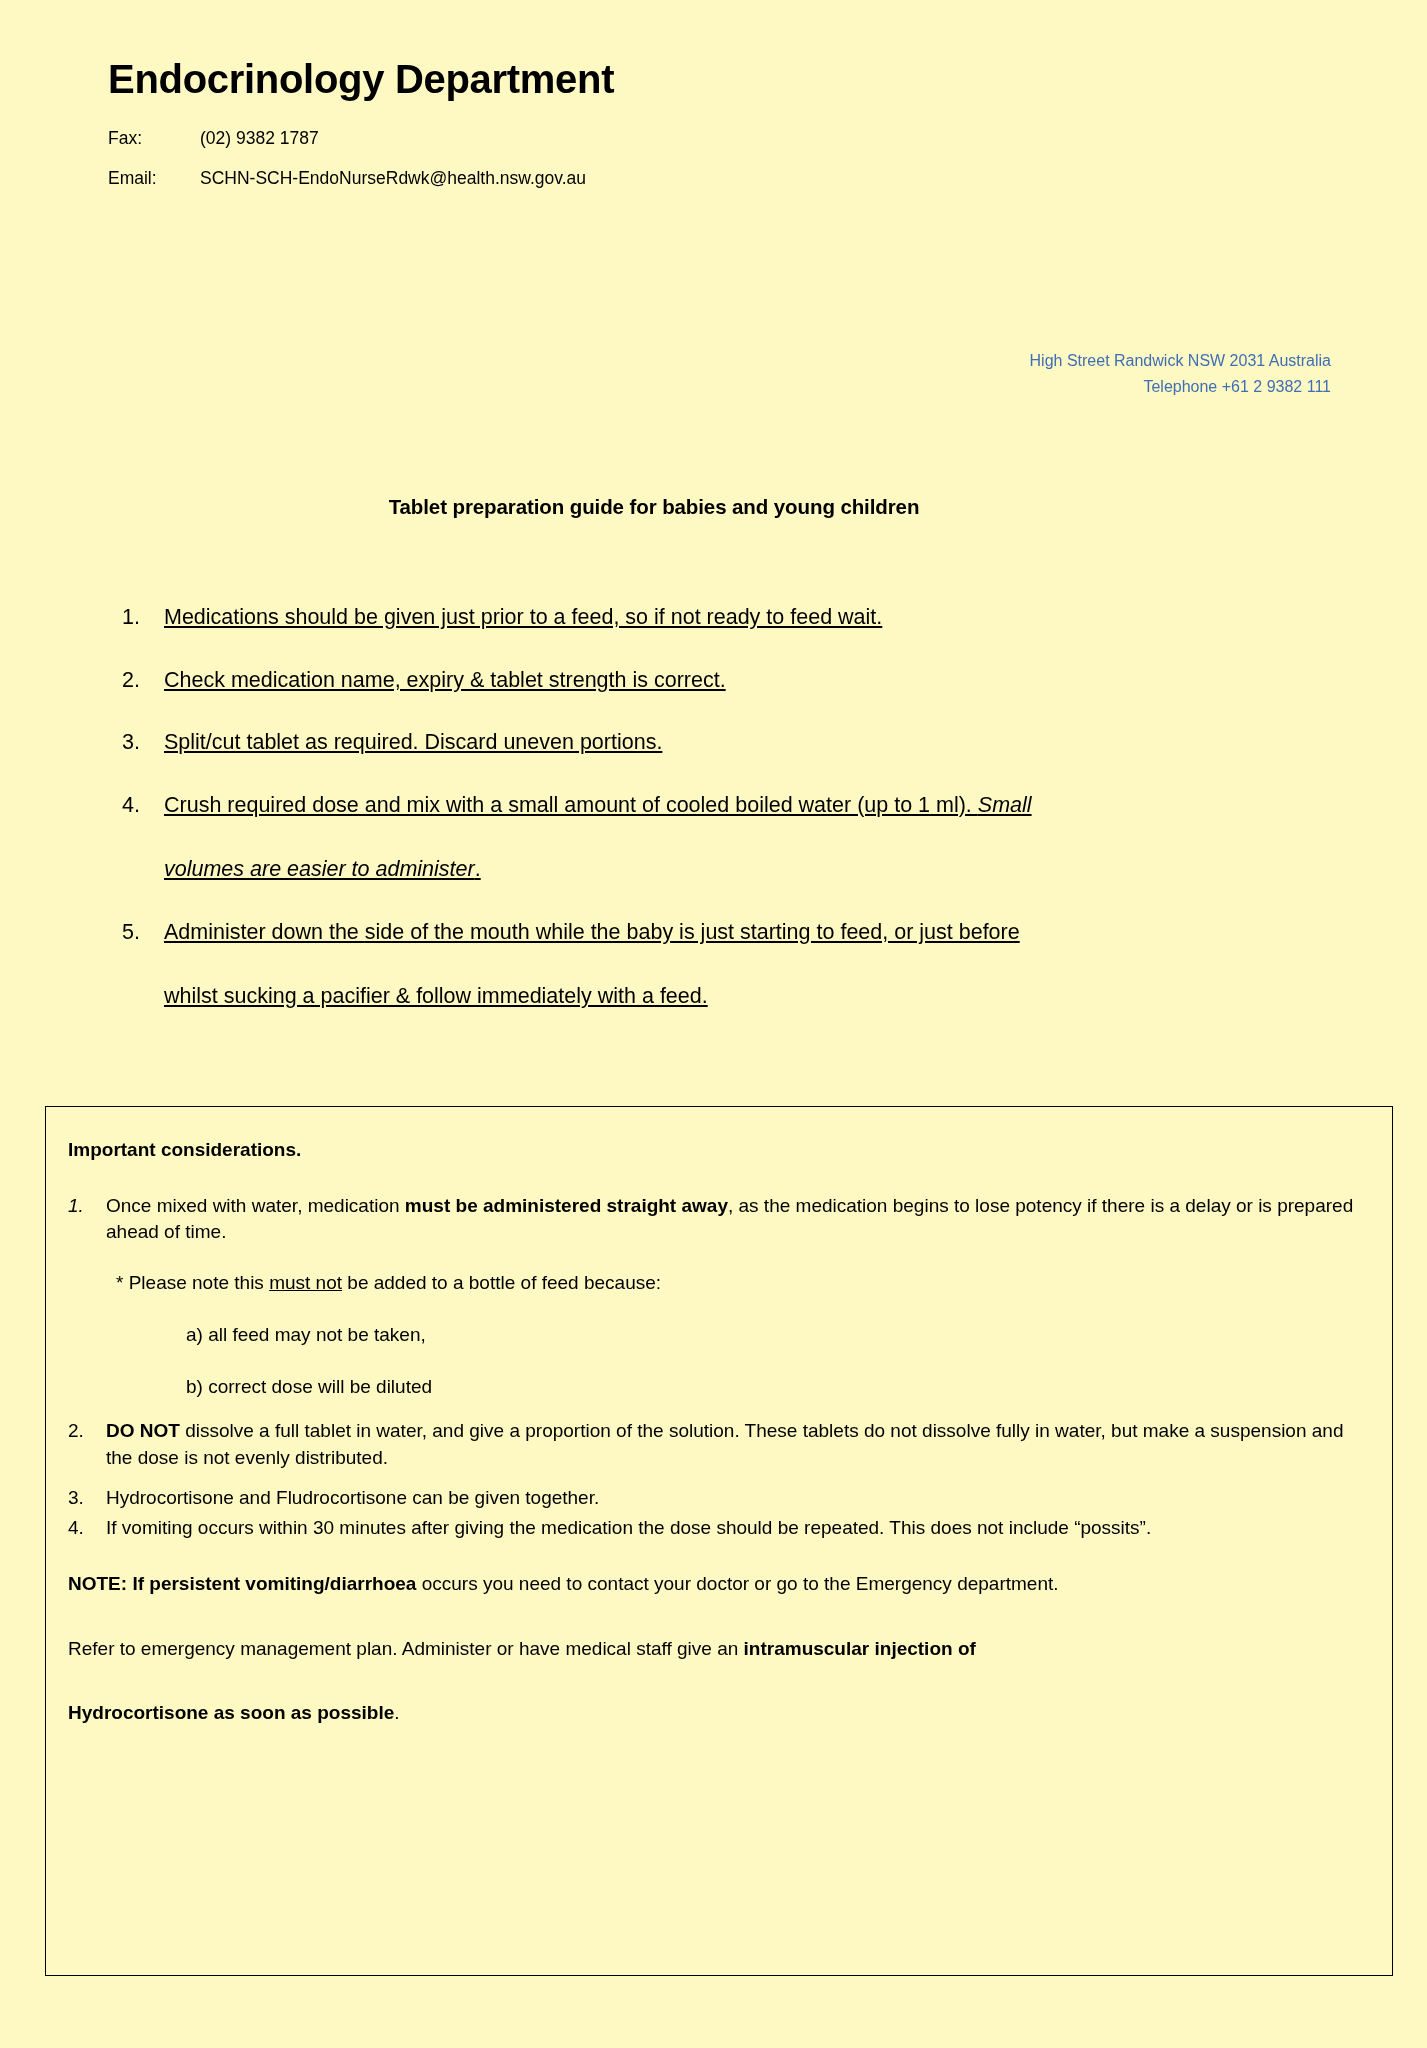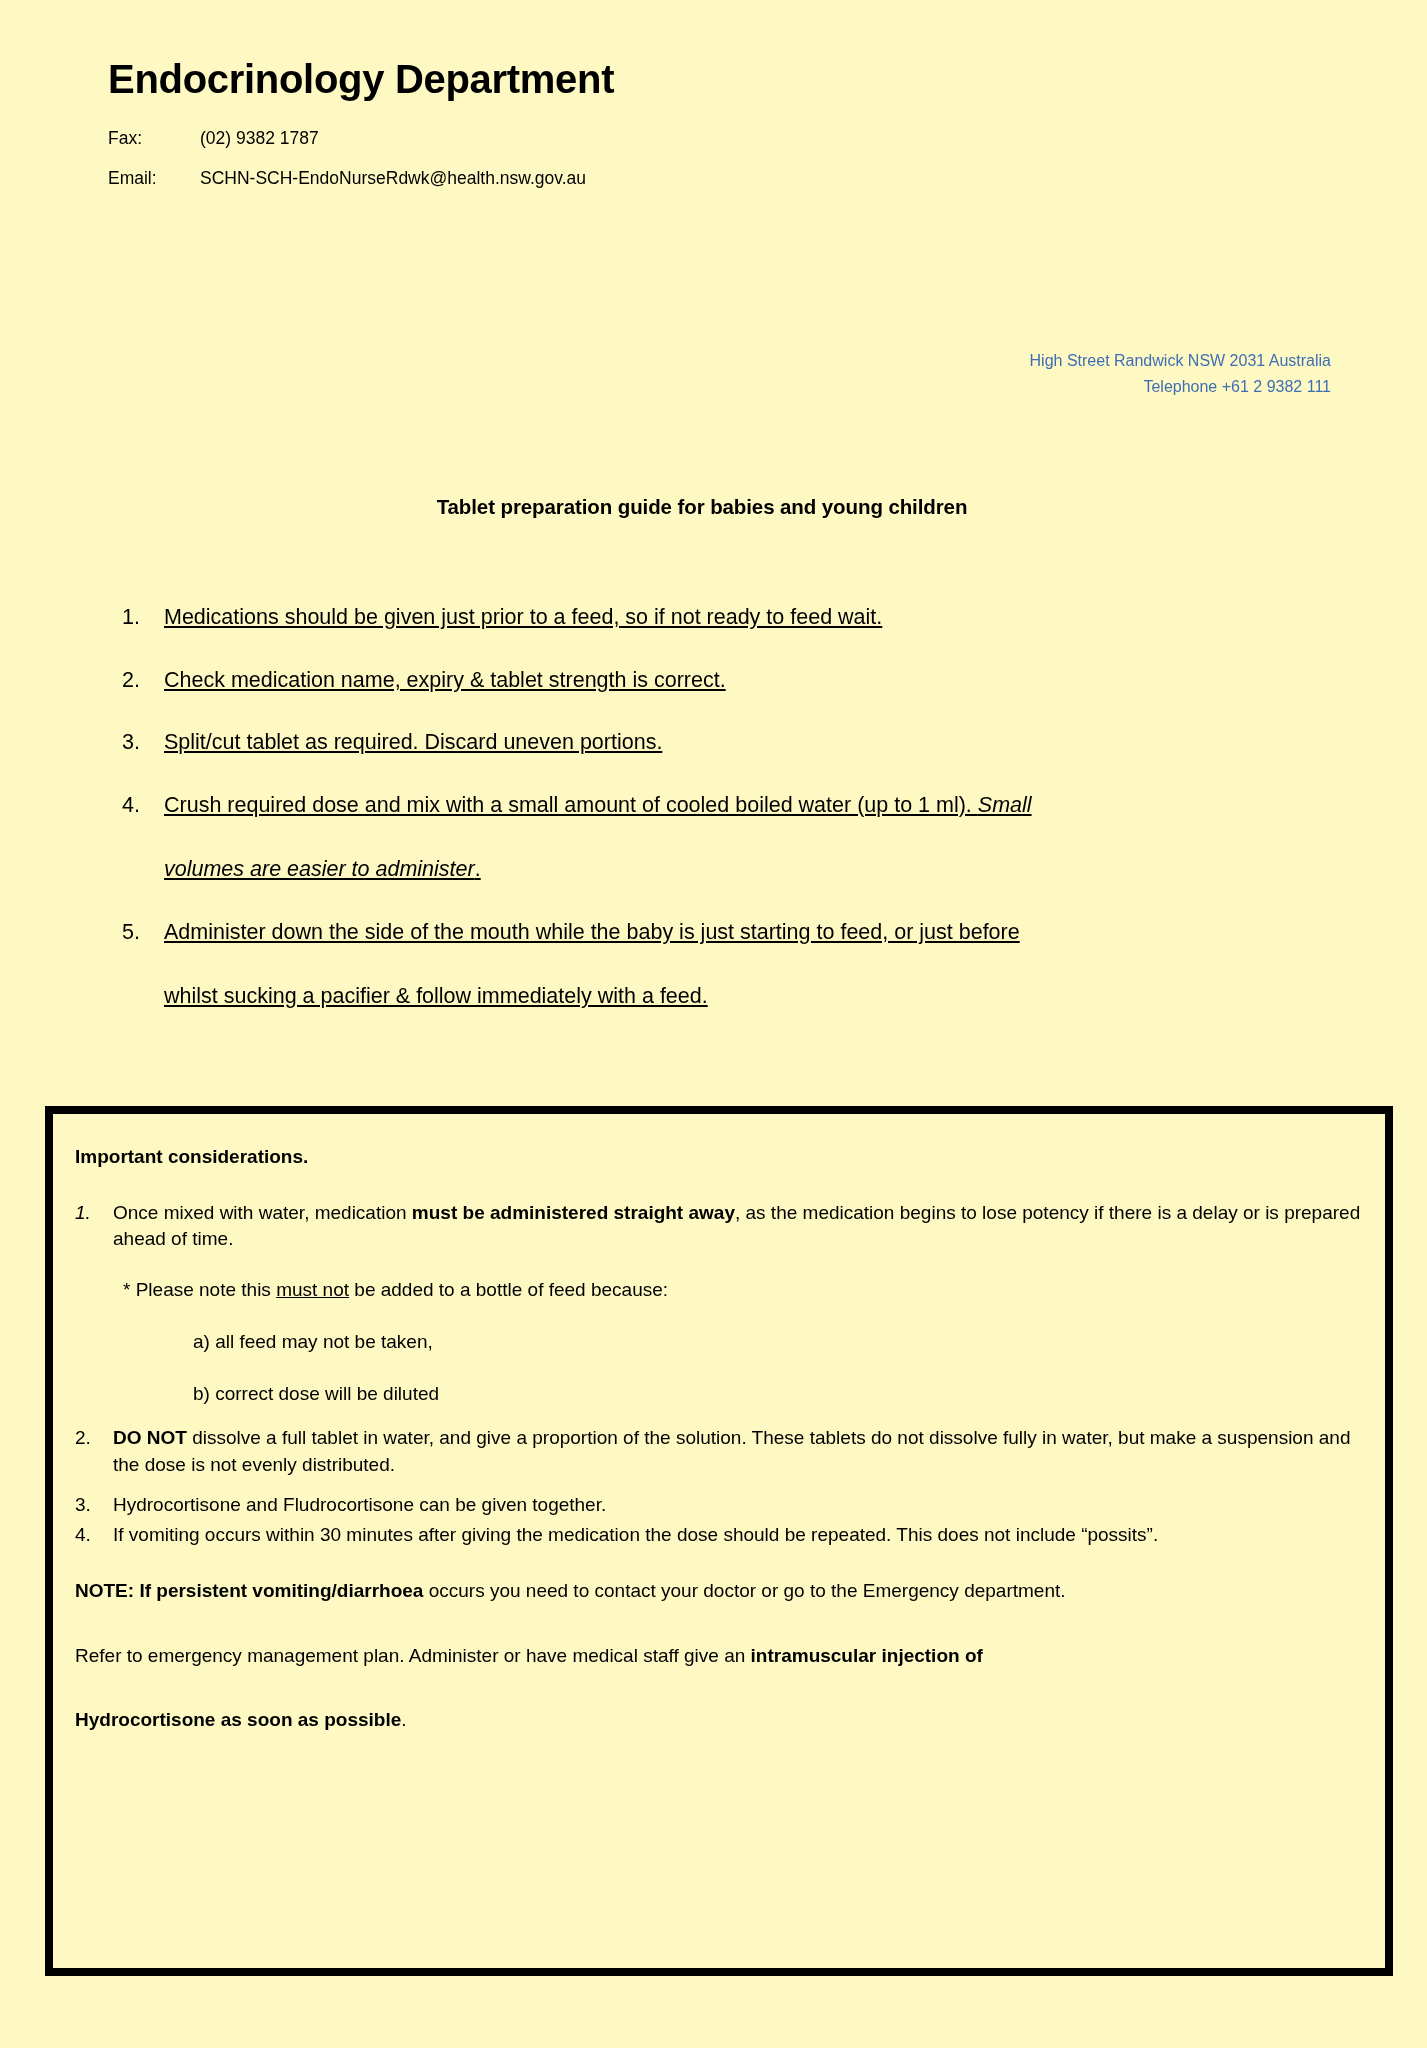--- a/index.html
+++ b/index.html
@@ -72,21 +72,20 @@
   
   .doc-title {
     position: absolute;
     left: 0;
     top: 495px;
     width: 1230px;
     text-align: center;
     font-size: 20.5px;
     font-weight: bold;
     letter-spacing: -0.1px;
-    padding-left: 48px;
   }
   .doc-title span {
     display: inline-block;
     padding-left: 78px;
   }
 
   
   .main-list {
     position: absolute;
     left: 122px;
@@ -116,21 +115,21 @@
   .i { font-style: italic; }
   .b { font-weight: bold; }
 
   
   .box {
     position: absolute;
     left: 45px;
     top: 1106px;
     width: 1348px;
     height: 870px;
-    border: 8px solid #000000;
+    border: 1px solid #000000;
     box-sizing: border-box;
   }
   .box-inner {
     padding: 30px 22px 0 22px;
     font-size: 19px;
     line-height: 1.38;
   }
   .box-heading {
     font-weight: bold;
     font-size: 19px;

